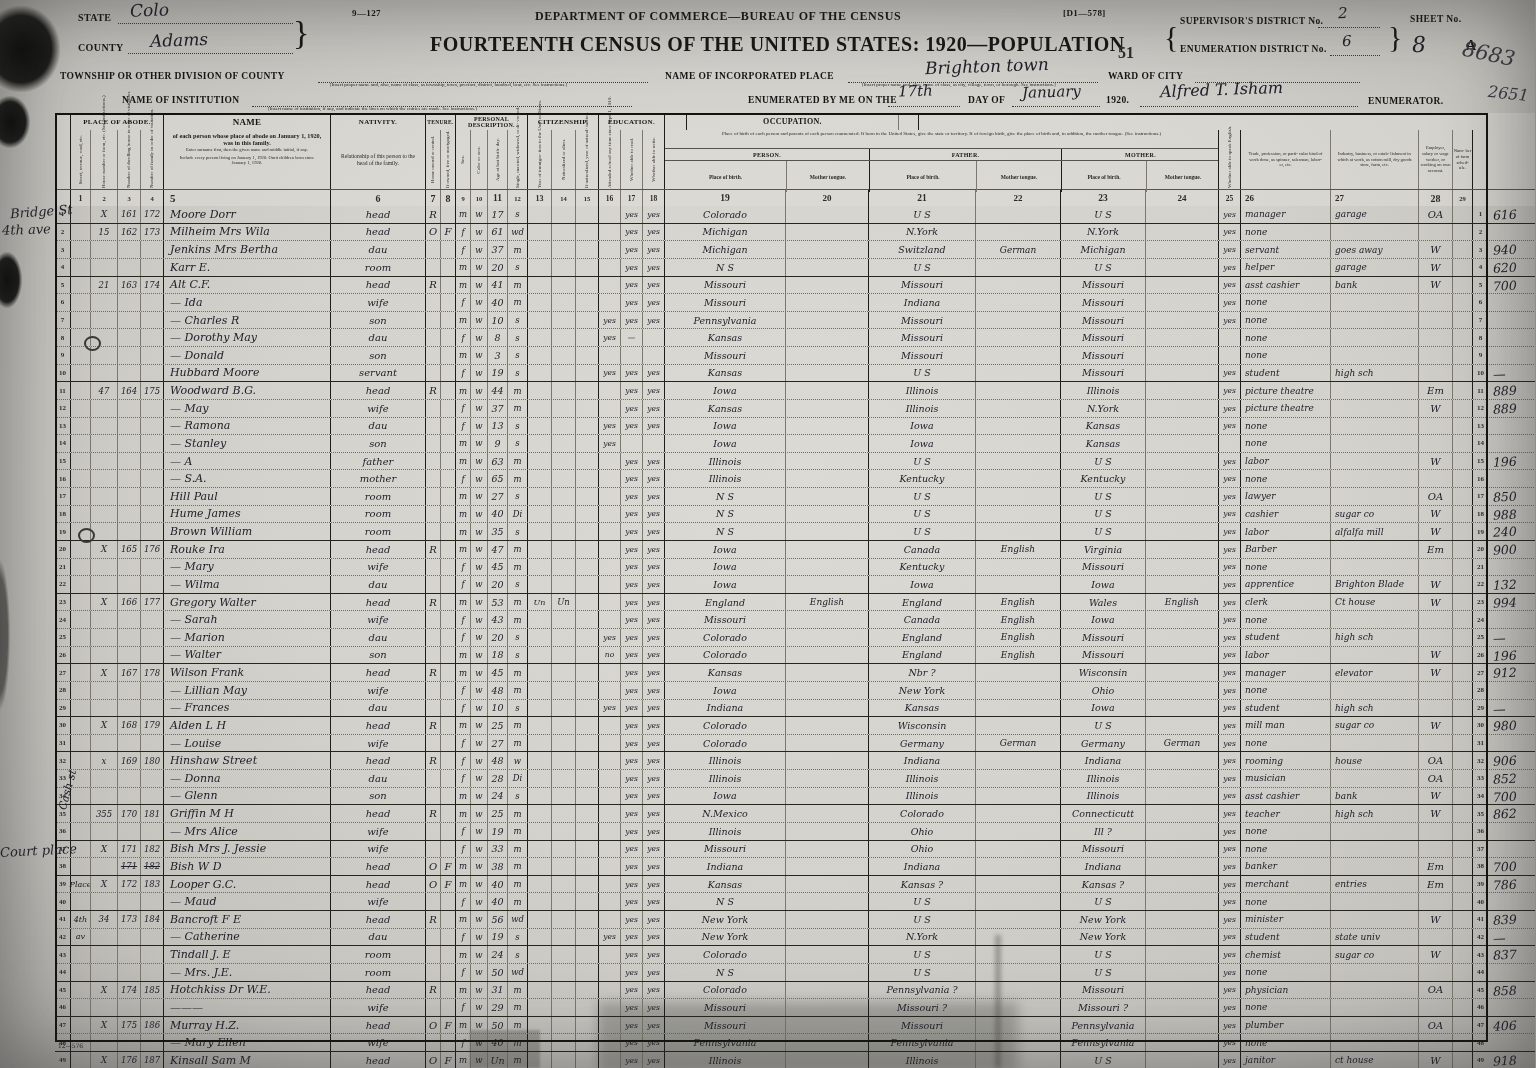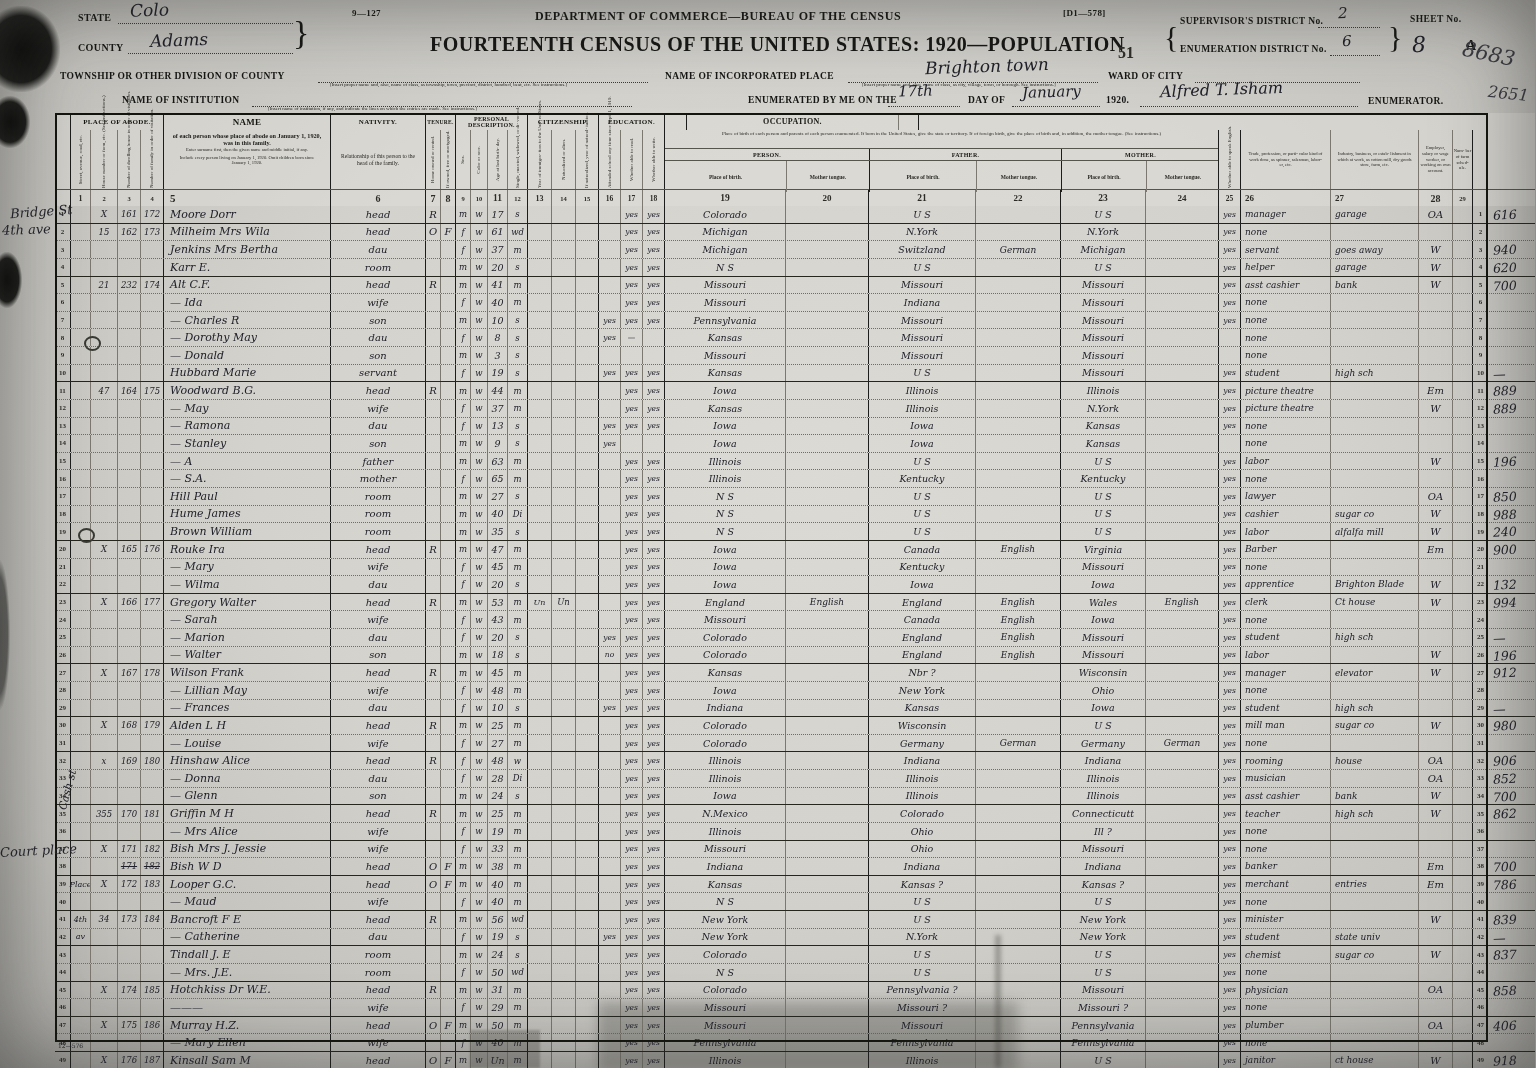--- a/index.html
+++ b/index.html
@@ -434,21 +434,21 @@
           <div class="cell hw col-ind">garage</div>
           <div class="cell hw col-emp">W</div>
           <div class="cell hw col-farm"></div>
           <div class="cell rn2">4</div>
           <div class="cell hw mg">620</div>
         </div>
         <div class="trow fam">
           <div class="cell rn">5</div>
           <div class="cell hw col-street"></div>
           <div class="cell hw col-house">21</div>
-          <div class="cell hw col-dwell">232</div>
+          <div class="cell hw col-dwell">163</div>
           <div class="cell hw col-fam">174</div>
           <div class="cell hw col-name">Alt C.F.</div>
           <div class="cell hw col-rel">head</div>
           <div class="cell hw col-ten">R</div>
           <div class="cell hw col-mort"></div>
           <div class="cell hw col-sex">m</div>
           <div class="cell hw col-race">w</div>
           <div class="cell hw col-age">41</div>
           <div class="cell hw col-mar">m</div>
           <div class="cell hw col-imm"></div>
@@ -606,21 +606,21 @@
           <div class="cell hw col-farm"></div>
           <div class="cell rn2">9</div>
           <div class="cell hw mg"></div>
         </div>
         <div class="trow">
           <div class="cell rn">10</div>
           <div class="cell hw col-street"></div>
           <div class="cell hw col-house"></div>
           <div class="cell hw col-dwell"></div>
           <div class="cell hw col-fam"></div>
-          <div class="cell hw col-name">Hubbard Marie</div>
+          <div class="cell hw col-name">Hubbard Moore</div>
           <div class="cell hw col-rel">servant</div>
           <div class="cell hw col-ten"></div>
           <div class="cell hw col-mort"></div>
           <div class="cell hw col-sex">f</div>
           <div class="cell hw col-race">w</div>
           <div class="cell hw col-age">19</div>
           <div class="cell hw col-mar">s</div>
           <div class="cell hw col-imm"></div>
           <div class="cell hw col-nat"></div>
           <div class="cell hw col-natyr"></div>
@@ -1354,21 +1354,21 @@
           <div class="cell hw col-farm"></div>
           <div class="cell rn2">31</div>
           <div class="cell hw mg"></div>
         </div>
         <div class="trow fam">
           <div class="cell rn">32</div>
           <div class="cell hw col-street"></div>
           <div class="cell hw col-house">x</div>
           <div class="cell hw col-dwell">169</div>
           <div class="cell hw col-fam">180</div>
-          <div class="cell hw col-name">Hinshaw Alice</div>
+          <div class="cell hw col-name">Hinshaw Street</div>
           <div class="cell hw col-rel">head</div>
           <div class="cell hw col-ten">R</div>
           <div class="cell hw col-mort"></div>
           <div class="cell hw col-sex">f</div>
           <div class="cell hw col-race">w</div>
           <div class="cell hw col-age">48</div>
           <div class="cell hw col-mar">w</div>
           <div class="cell hw col-imm"></div>
           <div class="cell hw col-nat"></div>
           <div class="cell hw col-natyr"></div>

